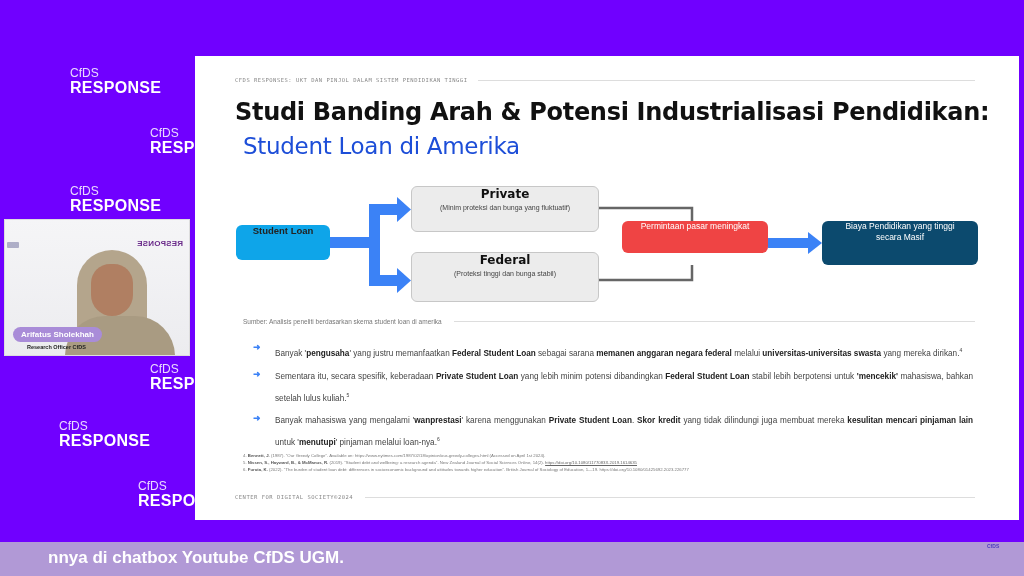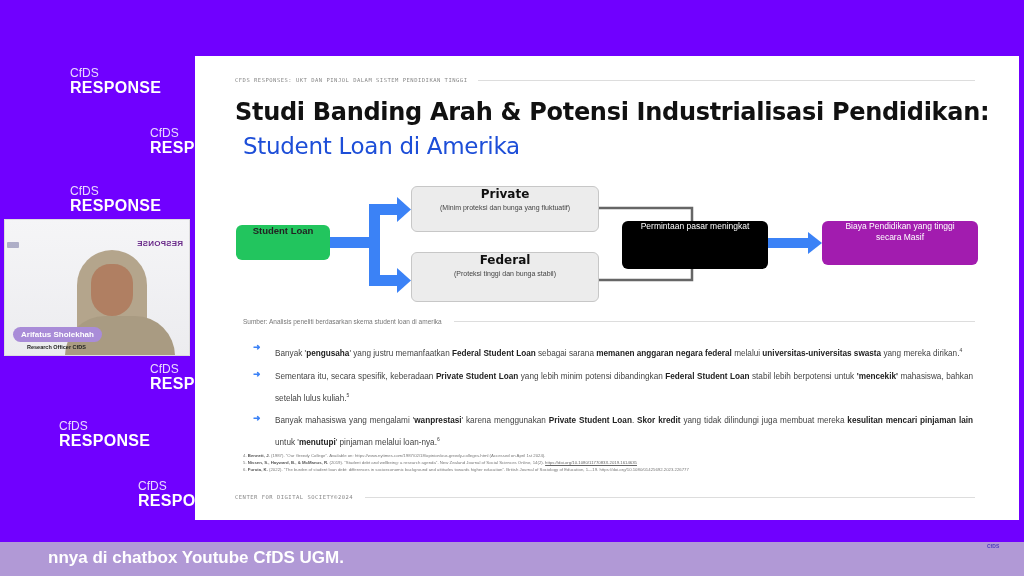--- a/index.html
+++ b/index.html
@@ -33,28 +33,28 @@
   }
   .title-light {
     position: absolute; left: 48px; top: 77px;
     font-family: "DejaVu Sans", sans-serif; font-weight: 400; font-size: 23px; color: #1d4ed8; white-space: nowrap; letter-spacing: -.3px;
   }
 
   
   .box {
     position: absolute; border-radius: 6px; display: flex; flex-direction: column; align-items: center; justify-content: flex-start; text-align: center;
   }
-  .box-source { left: 41px; top: 169px; width: 94px; height: 35px; background: #22c55e; font-weight: 700; font-size: 9.5px; color: #222; }
+  .box-source { left: 41px; top: 169px; width: 94px; height: 35px; background: #0ea5e9; font-weight: 700; font-size: 9.5px; color: #222; }
   .box-opt { background: #ececec; border: 1.5px solid #c7c7c7; }
   .box-opt .lbl { font-family: "DejaVu Sans", sans-serif; font-weight: 700; font-size: 12px; color: #111; }
   .box-opt .sub { font-size: 7px; color: #444; margin-top: 3px; }
   .box-private { left: 216px; top: 130px; width: 188px; height: 46px; }
   .box-federal { left: 216px; top: 196px; width: 188px; height: 50px; }
-  .box-demand { left: 427px; top: 165px; width: 146px; height: 48px; background: #000000; color: #fff; font-size: 8.5px; line-height: 1.35; padding: 0 10px; }
-  .box-cost { left: 627px; top: 165px; width: 156px; height: 44px; background: #a21caf; color: #fff; font-size: 8.5px; line-height: 1.35; padding: 0 16px; }
+  .box-demand { left: 427px; top: 165px; width: 146px; height: 32px; background: #ef4444; color: #fff; font-size: 8.5px; line-height: 1.35; padding: 0 10px; }
+  .box-cost { left: 627px; top: 165px; width: 156px; height: 44px; background: #0c4a6e; color: #fff; font-size: 8.5px; line-height: 1.35; padding: 0 16px; }
   svg.connectors { position: absolute; left: 0; top: 0; width: 824px; height: 464px; pointer-events: none; }
 
   .source-row {
     position: absolute; left: 48px; top: 262px; right: 44px; display: flex; align-items: center; gap: 12px;
   }
   .source-row .s-text { font-size: 6.5px; color: #777; white-space: nowrap; }
   .source-row .s-line { flex: 1; height: 1px; background: #ddd; }
 
   .bullets { position: absolute; left: 58px; top: 285px; width: 720px; }
   .bullet { display: flex; margin-bottom: 5px; }

